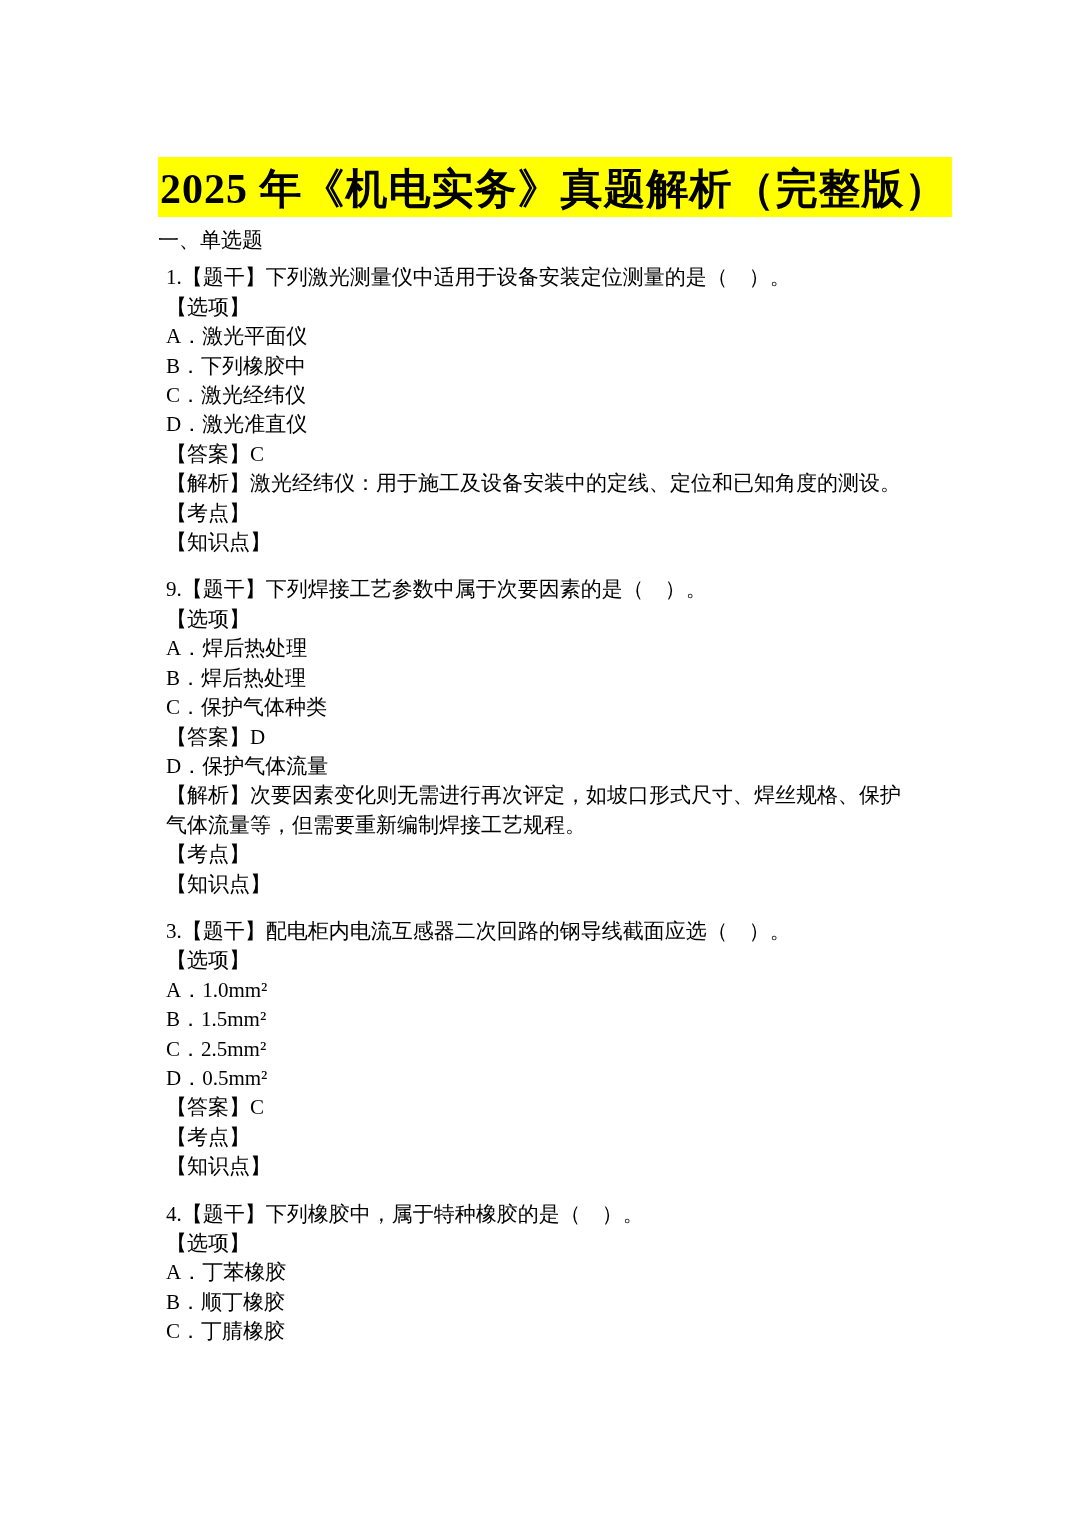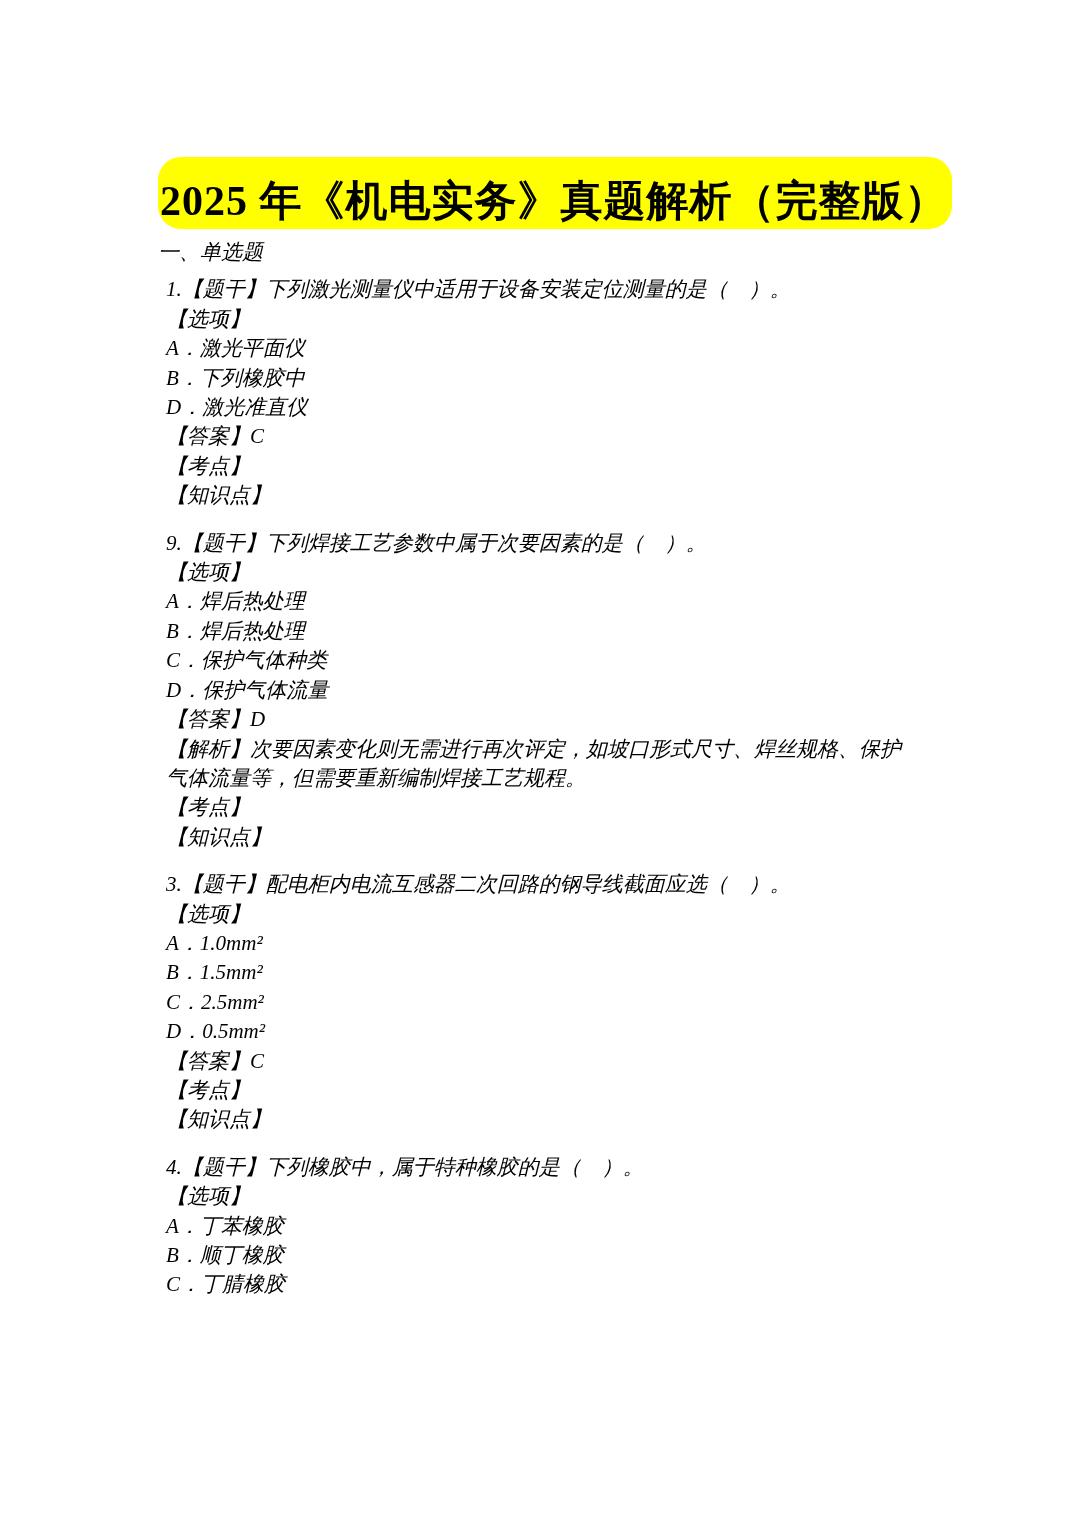--- a/index.html
+++ b/index.html
@@ -24,31 +24,29 @@
   .doc-title {
     margin: 0 0 9px 0;
     font-size: 42px;
     font-weight: bold;
     line-height: 56px;
     letter-spacing: 1px;
     white-space: nowrap;
   }
   .doc-title .highlight {
     background: #ffff00;
-    padding: 16px 4px 0 2px;
+    padding: 4px 4px 0 2px;
     display: inline-block;
-    border-radius: 23px;
   }
   .section-heading {
     margin: 0;
   }
   p.line {
     margin: 0;
     line-height: 29.4px;
-    font-style: italic;
   }
   .question {
     margin: 8px;
   }
   .question + .question {
     margin-top: 18px;
   }
   
   .analysis {
     word-break: break-all;
@@ -61,34 +59,36 @@
 
   <h1 class="doc-title"><span class="highlight">2025 年《机电实务》真题解析（完整版）</span></h1>
 
   <p class="line section-heading">一、单选题</p>
 
   <section class="question">
     <p class="line">1.【题干】下列激光测量仪中适用于设备安装定位测量的是（　）。</p>
     <p class="line">【选项】</p>
     <p class="line">A．激光平面仪</p>
     <p class="line">B．下列橡胶中</p>
+    <p class="line">C．激光经纬仪</p>
     <p class="line">D．激光准直仪</p>
     <p class="line">【答案】C</p>
+    <p class="line analysis">【解析】激光经纬仪：用于施工及设备安装中的定线、定位和已知角度的测设。</p>
     <p class="line">【考点】</p>
     <p class="line">【知识点】</p>
   </section>
 
   <section class="question">
     <p class="line">9.【题干】下列焊接工艺参数中属于次要因素的是（　）。</p>
     <p class="line">【选项】</p>
     <p class="line">A．焊后热处理</p>
     <p class="line">B．焊后热处理</p>
     <p class="line">C．保护气体种类</p>
+    <p class="line">【答案】D</p>
     <p class="line">D．保护气体流量</p>
-    <p class="line">【答案】D</p>
     <p class="line analysis">【解析】次要因素变化则无需进行再次评定，如坡口形式尺寸、焊丝规格、保护气体流量等，但需要重新编制焊接工艺规程。</p>
     <p class="line">【考点】</p>
     <p class="line">【知识点】</p>
   </section>
 
   <section class="question">
     <p class="line">3.【题干】配电柜内电流互感器二次回路的钢导线截面应选（　）。</p>
     <p class="line">【选项】</p>
     <p class="line">A．1.0mm²</p>
     <p class="line">B．1.5mm²</p>

